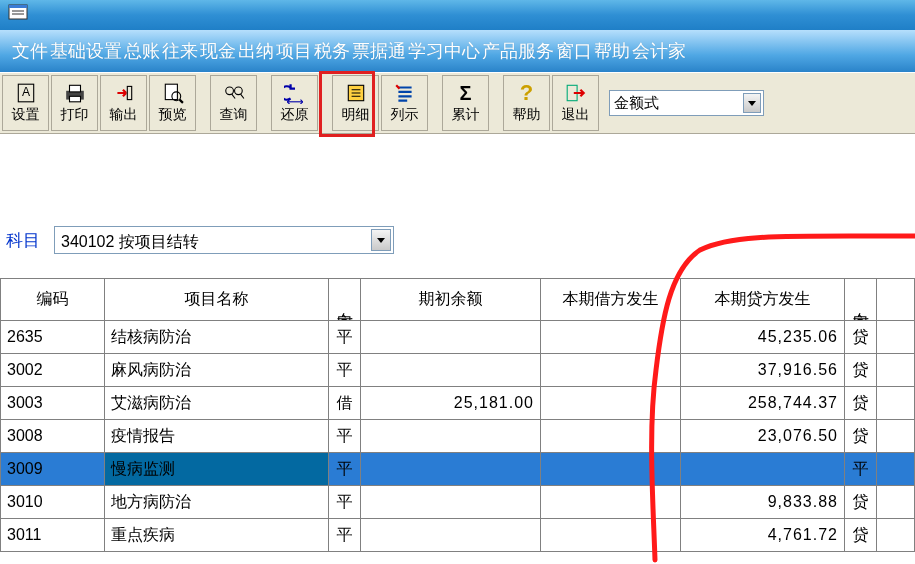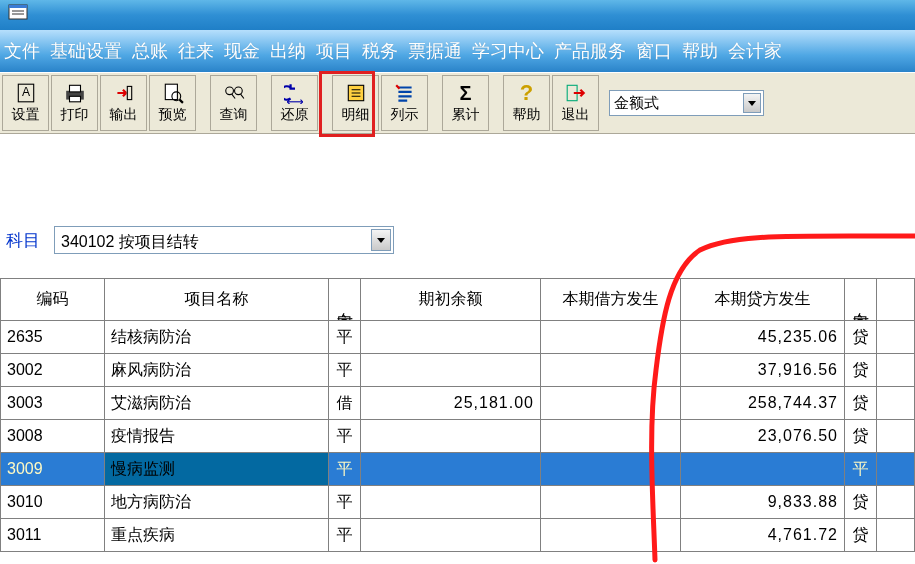--- a/index.html
+++ b/index.html
@@ -20,22 +20,22 @@
   .title-bar .app-icon {
     position: absolute;
     left: 8px; top: 4px;
     width: 20px; height: 20px;
   }
   .menu-bar {
     height: 42px;
     background: linear-gradient(to bottom, #b6dffc 0%, #4fa7e4 60%, #2a83c9 100%);
     display: flex;
     align-items: center;
-    padding: 0 4px;
-    gap: 10px;
+    padding: 0 12px;
+    gap: 2px;
   }
   .menu-item {
     color: #fff;
     font-size: 18px;
     font-weight: 500;
     white-space: nowrap;
     cursor: default;
     text-shadow: 0 0 1px rgba(0,0,0,0.2);
   }
   .toolbar {
@@ -151,21 +151,21 @@
   table.grid th {
     text-align: center;
     font-weight: normal;
     height: 42px;
     background: #fff;
   }
   table.grid td.num { text-align: right; letter-spacing: 1px; }
   table.grid td.ctr { text-align: center; }
   table.grid tr.sel td {
     background: #2a7cd4;
-    color: #fef9c3;
+    color: #000000;
   }
   table.grid tr.sel td.name-cell {
     background: #0369a1;
     color: #000;
   }
   .col-code  { width: 104px; }
   .col-name  { width: 224px; }
   .col-dir1  { width: 32px; }
   .col-open  { width: 180px; }
   .col-debit { width: 140px; }

